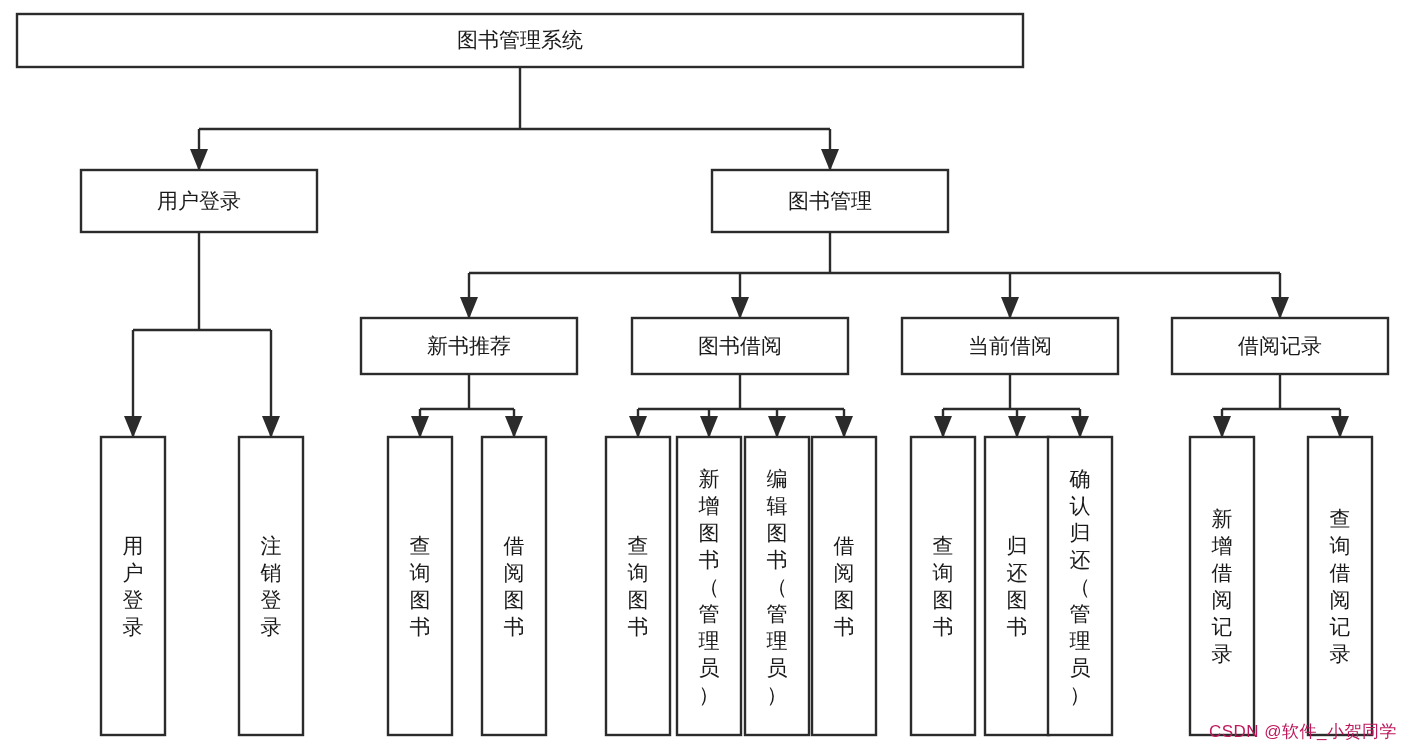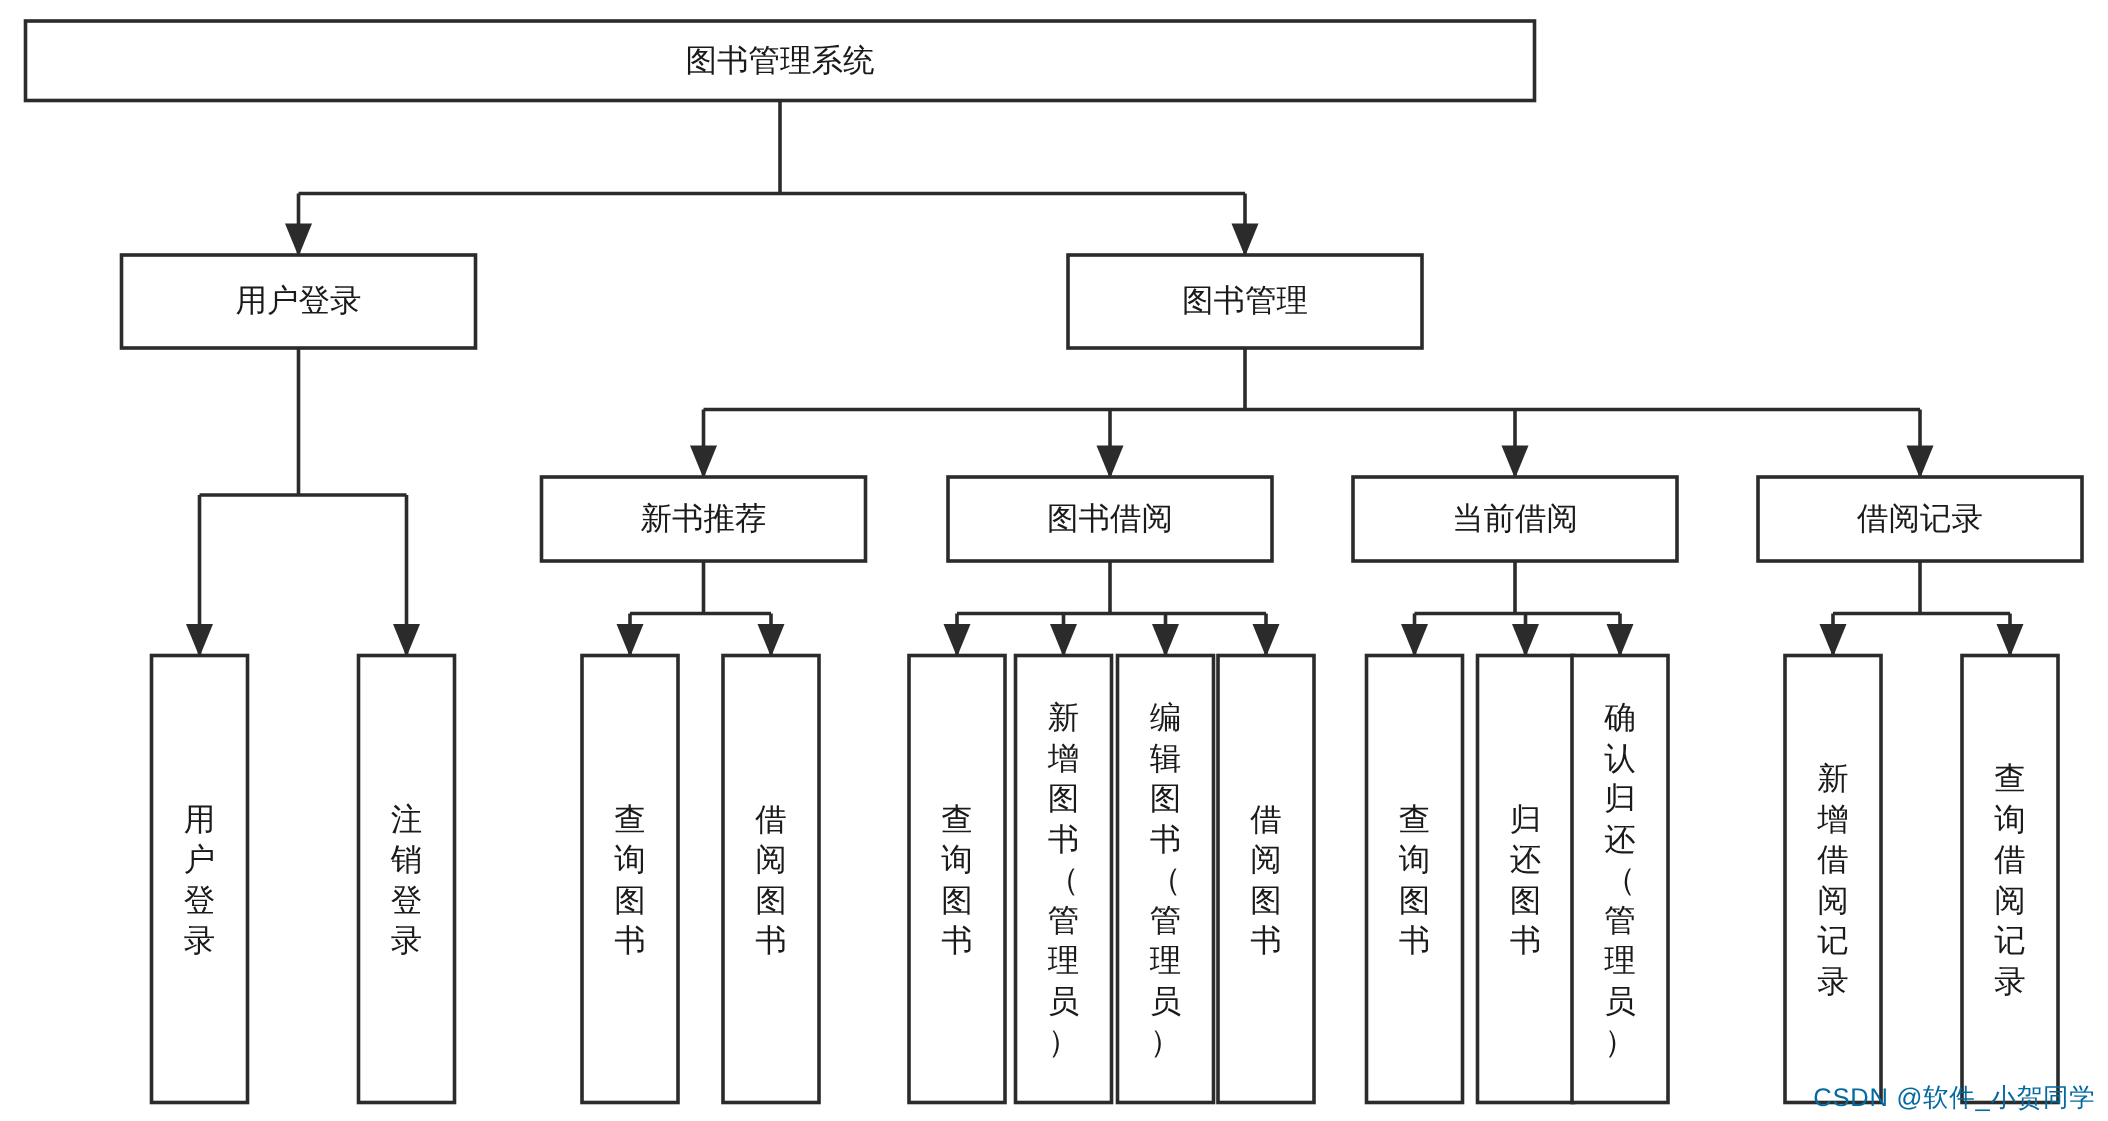--- a/index.html
+++ b/index.html
@@ -47,21 +47,21 @@
   .arrow-head {
     fill: #2b2b2b;
     stroke: none;
   }
   .watermark {
     position: absolute;
     right: 8px;
     bottom: 4px;
     font-family: "Liberation Sans", "DejaVu Sans", sans-serif;
     font-size: 17px;
-    color: #0369a1;
+    color: #be185d;
     white-space: nowrap;
     letter-spacing: 0.5px;
   }
 </style>
 </head>
 <body>
 
 <svg id="diagram" viewBox="0 0 1405 747" xmlns="http://www.w3.org/2000/svg">
   <g id="connectors">
       <line x1="520" y1="67" x2="520" y2="129" class="connector"></line>

